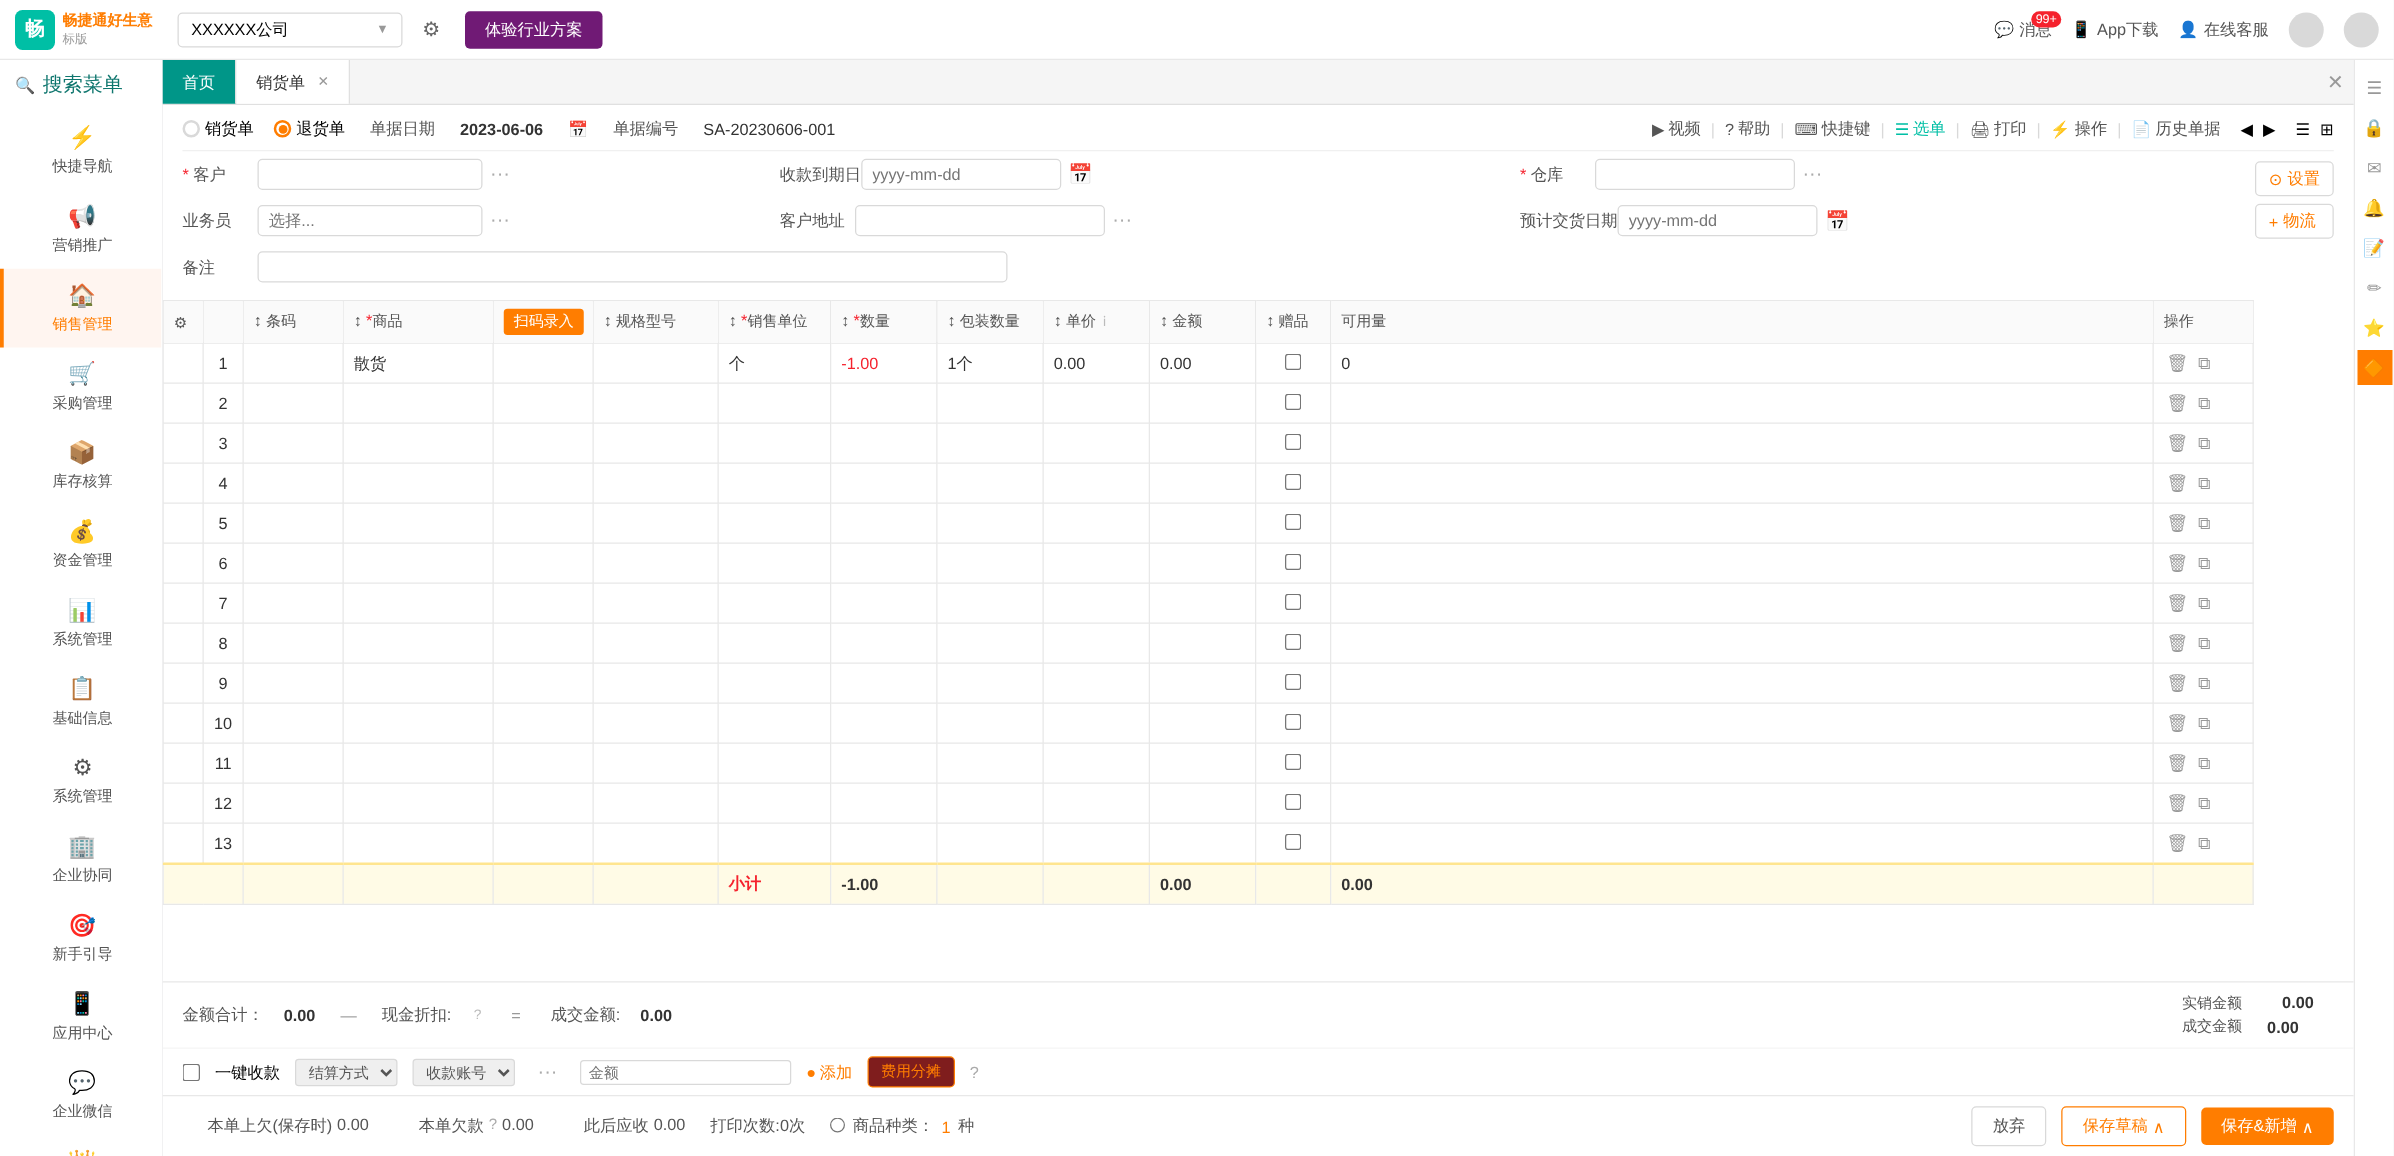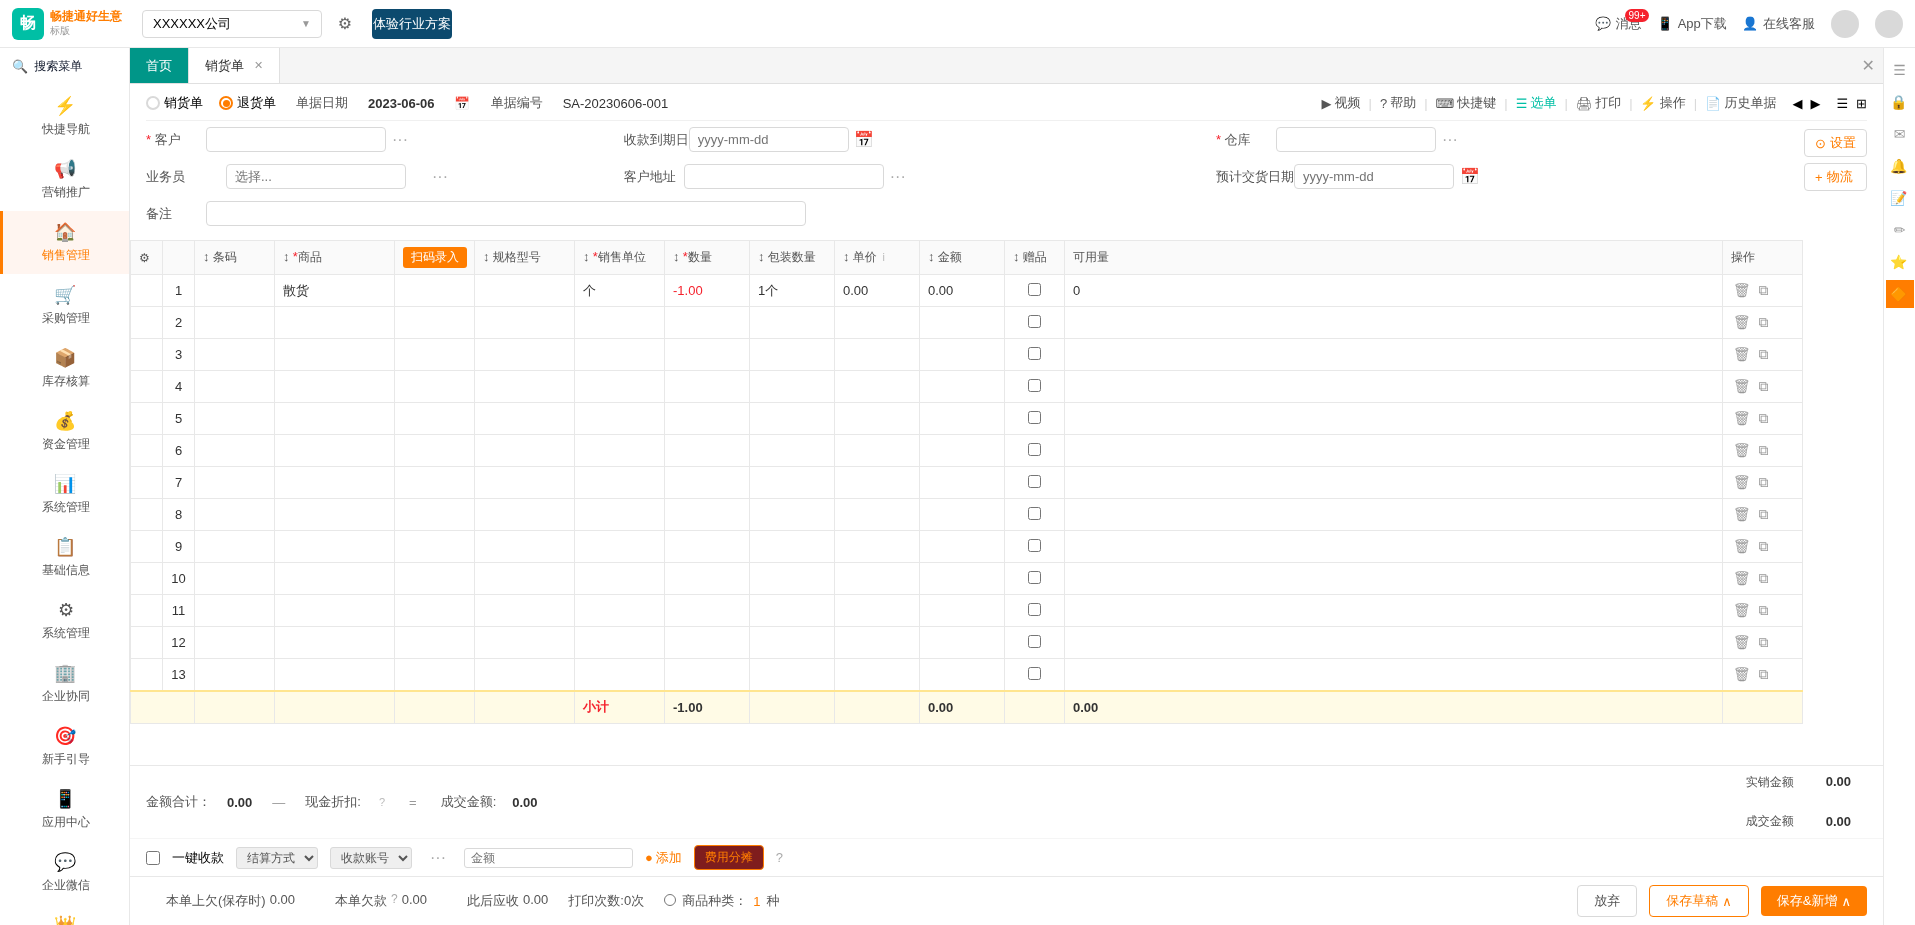--- a/index.html
+++ b/index.html
@@ -6,21 +6,21 @@
     body { width: 1915px; height: 925px; overflow: hidden; background: #f0f2f5; display: flex; flex-direction: column; }
 
     
     .top-bar { height: 48px; background: #fff; display: flex; align-items: center; padding: 0 12px; border-bottom: 1px solid #e8e8e8; flex-shrink: 0; }
     .logo-area { display: flex; align-items: center; gap: 6px; width: 130px; }
     .logo-icon { width: 32px; height: 32px; background: #00bfa5; border-radius: 6px; display: flex; align-items: center; justify-content: center; color: #fff; font-size: 16px; font-weight: bold; }
     .logo-text { font-size: 12px; color: #ff7d00; font-weight: bold; line-height: 1.2; }
     .logo-sub { font-size: 10px; color: #999; }
     .company-selector { display: flex; align-items: center; gap: 6px; padding: 4px 10px; border: 1px solid #d9d9d9; border-radius: 4px; cursor: pointer; min-width: 180px; }
     .gear-btn { width: 30px; height: 30px; border: none; background: none; cursor: pointer; color: #666; font-size: 16px; margin-left: 8px; }
-    .trial-btn { background: #0c4a6e; color: #fff; border: none; border-radius: 4px; padding: 6px 1px; cursor: pointer; font-size: 13px; margin-left: 12px; }
+    .trial-btn { background: #701a75; color: #fff; border: none; border-radius: 4px; padding: 6px 16px; cursor: pointer; font-size: 13px; margin-left: 12px; }
     .top-right { margin-left: auto; display: flex; align-items: center; gap: 16px; }
     .top-right-item { display: flex; align-items: center; gap: 4px; color: #555; cursor: pointer; font-size: 12px; position: relative; }
     .badge { background: #f5222d; color: #fff; font-size: 10px; border-radius: 8px; padding: 1px 4px; position: absolute; top: -6px; right: -8px; }
     .avatar { width: 28px; height: 28px; background: #d9d9d9; border-radius: 50%; }
 
     
     .main-layout { display: flex; flex: 1; overflow: hidden; }
 
     
     .sidebar { width: 130px; background: #fff; border-right: 1px solid #e8e8e8; display: flex; flex-direction: column; overflow-y: auto; flex-shrink: 0; }
@@ -155,21 +155,21 @@
     <div class="avatar"></div>
     <div class="avatar"></div>
   </div>
 </div>
 
 <div class="main-layout">
 
   <div class="sidebar">
     <div class="sidebar-item search-item">
       <span>🔍</span>
-      <span style="font-size:12px;color:#0f172a;">搜索菜单</span>
+      <span style="font-size:16px;color:#0f766e;">搜索菜单</span>
     </div>
     <div class="sidebar-item">
       <span class="sidebar-icon">⚡</span>
       <span class="sidebar-label">快捷导航</span>
     </div>
     <div class="sidebar-item">
       <span class="sidebar-icon">📢</span>
       <span class="sidebar-label">营销推广</span>
     </div>
     <div class="sidebar-item active">
@@ -315,21 +315,21 @@
               <span class="form-calendar">📅</span>
             </div>
             <div class="form-divider"></div>
             <div class="form-field" style="flex:1.5;">
               <span class="form-label required">仓库</span>
               <input class="form-input" style="max-width: 160px;">
               <span class="form-dots">···</span>
             </div>
           </div>
           <div class="form-row">
-            <div class="form-field" style="flex:1.2;gap:20px;">
+            <div class="form-field" style="flex:1.2;">
               <span class="form-label">业务员</span>
               <input class="form-input" placeholder="选择..." style="max-width: 180px;">
               <span class="form-dots">···</span>
             </div>
             <div class="form-divider"></div>
             <div class="form-field" style="flex:1.5;">
               <span class="form-label">客户地址</span>
               <input class="form-input" style="max-width: 200px;">
               <span class="form-dots">···</span>
             </div>
@@ -727,21 +727,21 @@
         <span class="eq-sign">=</span>
         <span class="amount-label">成交金额:</span>
         <span class="amount-value">0.00</span>
 
         <div style="margin-left:auto; display:flex; align-items:center; gap:20px; padding-right:16px;">
           <div style="display:flex; flex-direction:column; gap:2px;">
             <div style="display:flex; justify-content:space-between; gap:32px;">
               <span style="color:#555;font-size:12px;">实销金额</span>
               <span style="color:#333;font-size:13px;font-weight:bold;">0.00</span>
             </div>
-            <div style="display:flex; align-items:center; justify-content:space-between; gap:20px;margin-top:20px;">
+            <div style="display:flex; align-items:center; justify-content:flex-start; gap:20px;">
               <span style="color:#555;font-size:12px;">成交金额</span>
               <span style="color:#333;font-size:13px;font-weight:bold;">0.00</span>
             </div>
           </div>
         </div>
       </div>
       <div class="footer-row2">
         <input type="checkbox" class="checkbox-sm" style="">
         <span>一键收款</span>
         <select class="select-sm">

